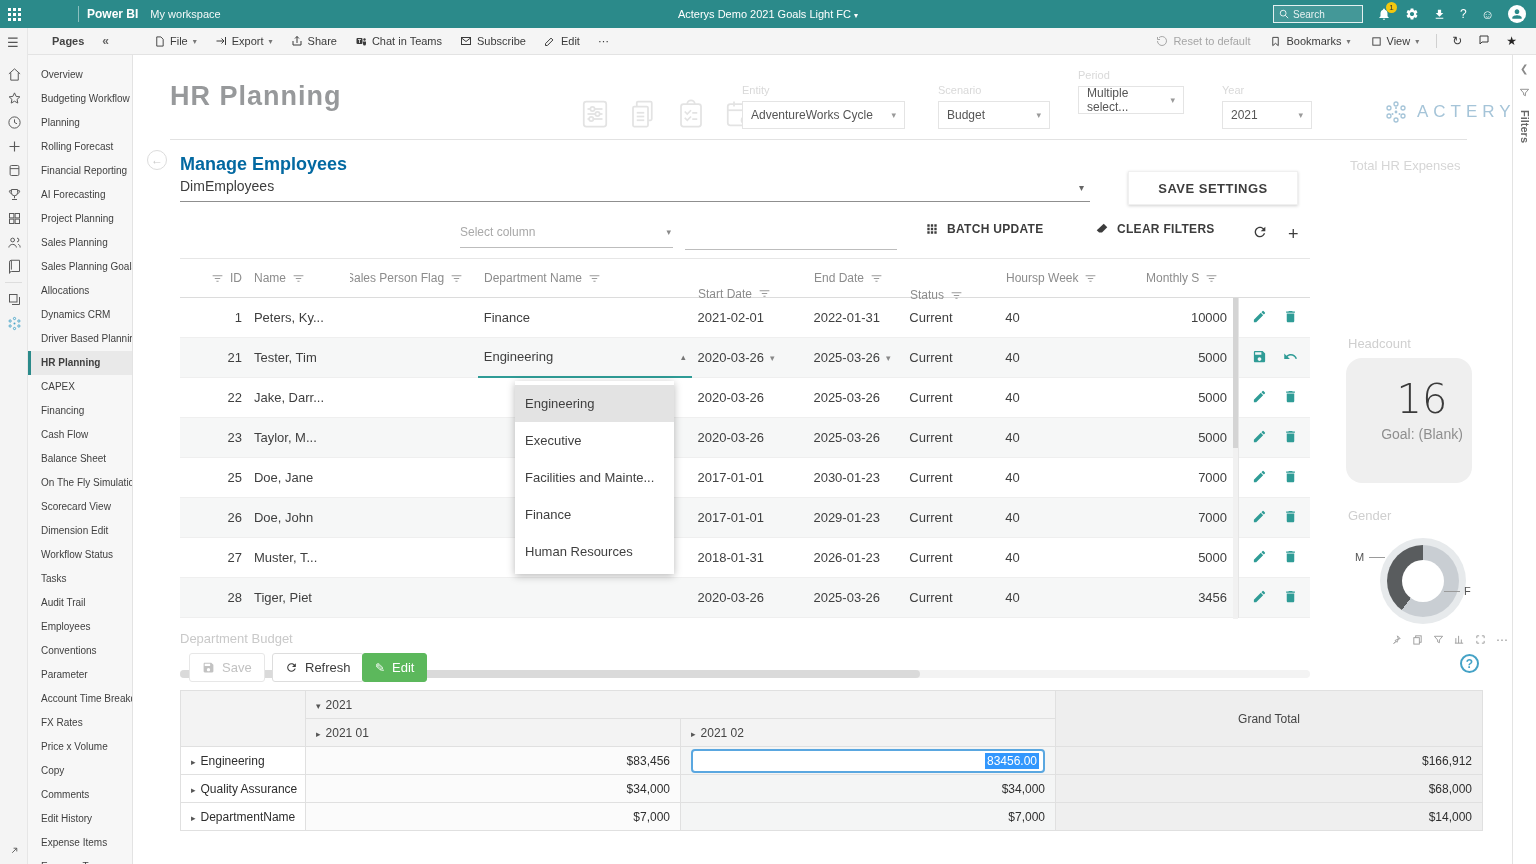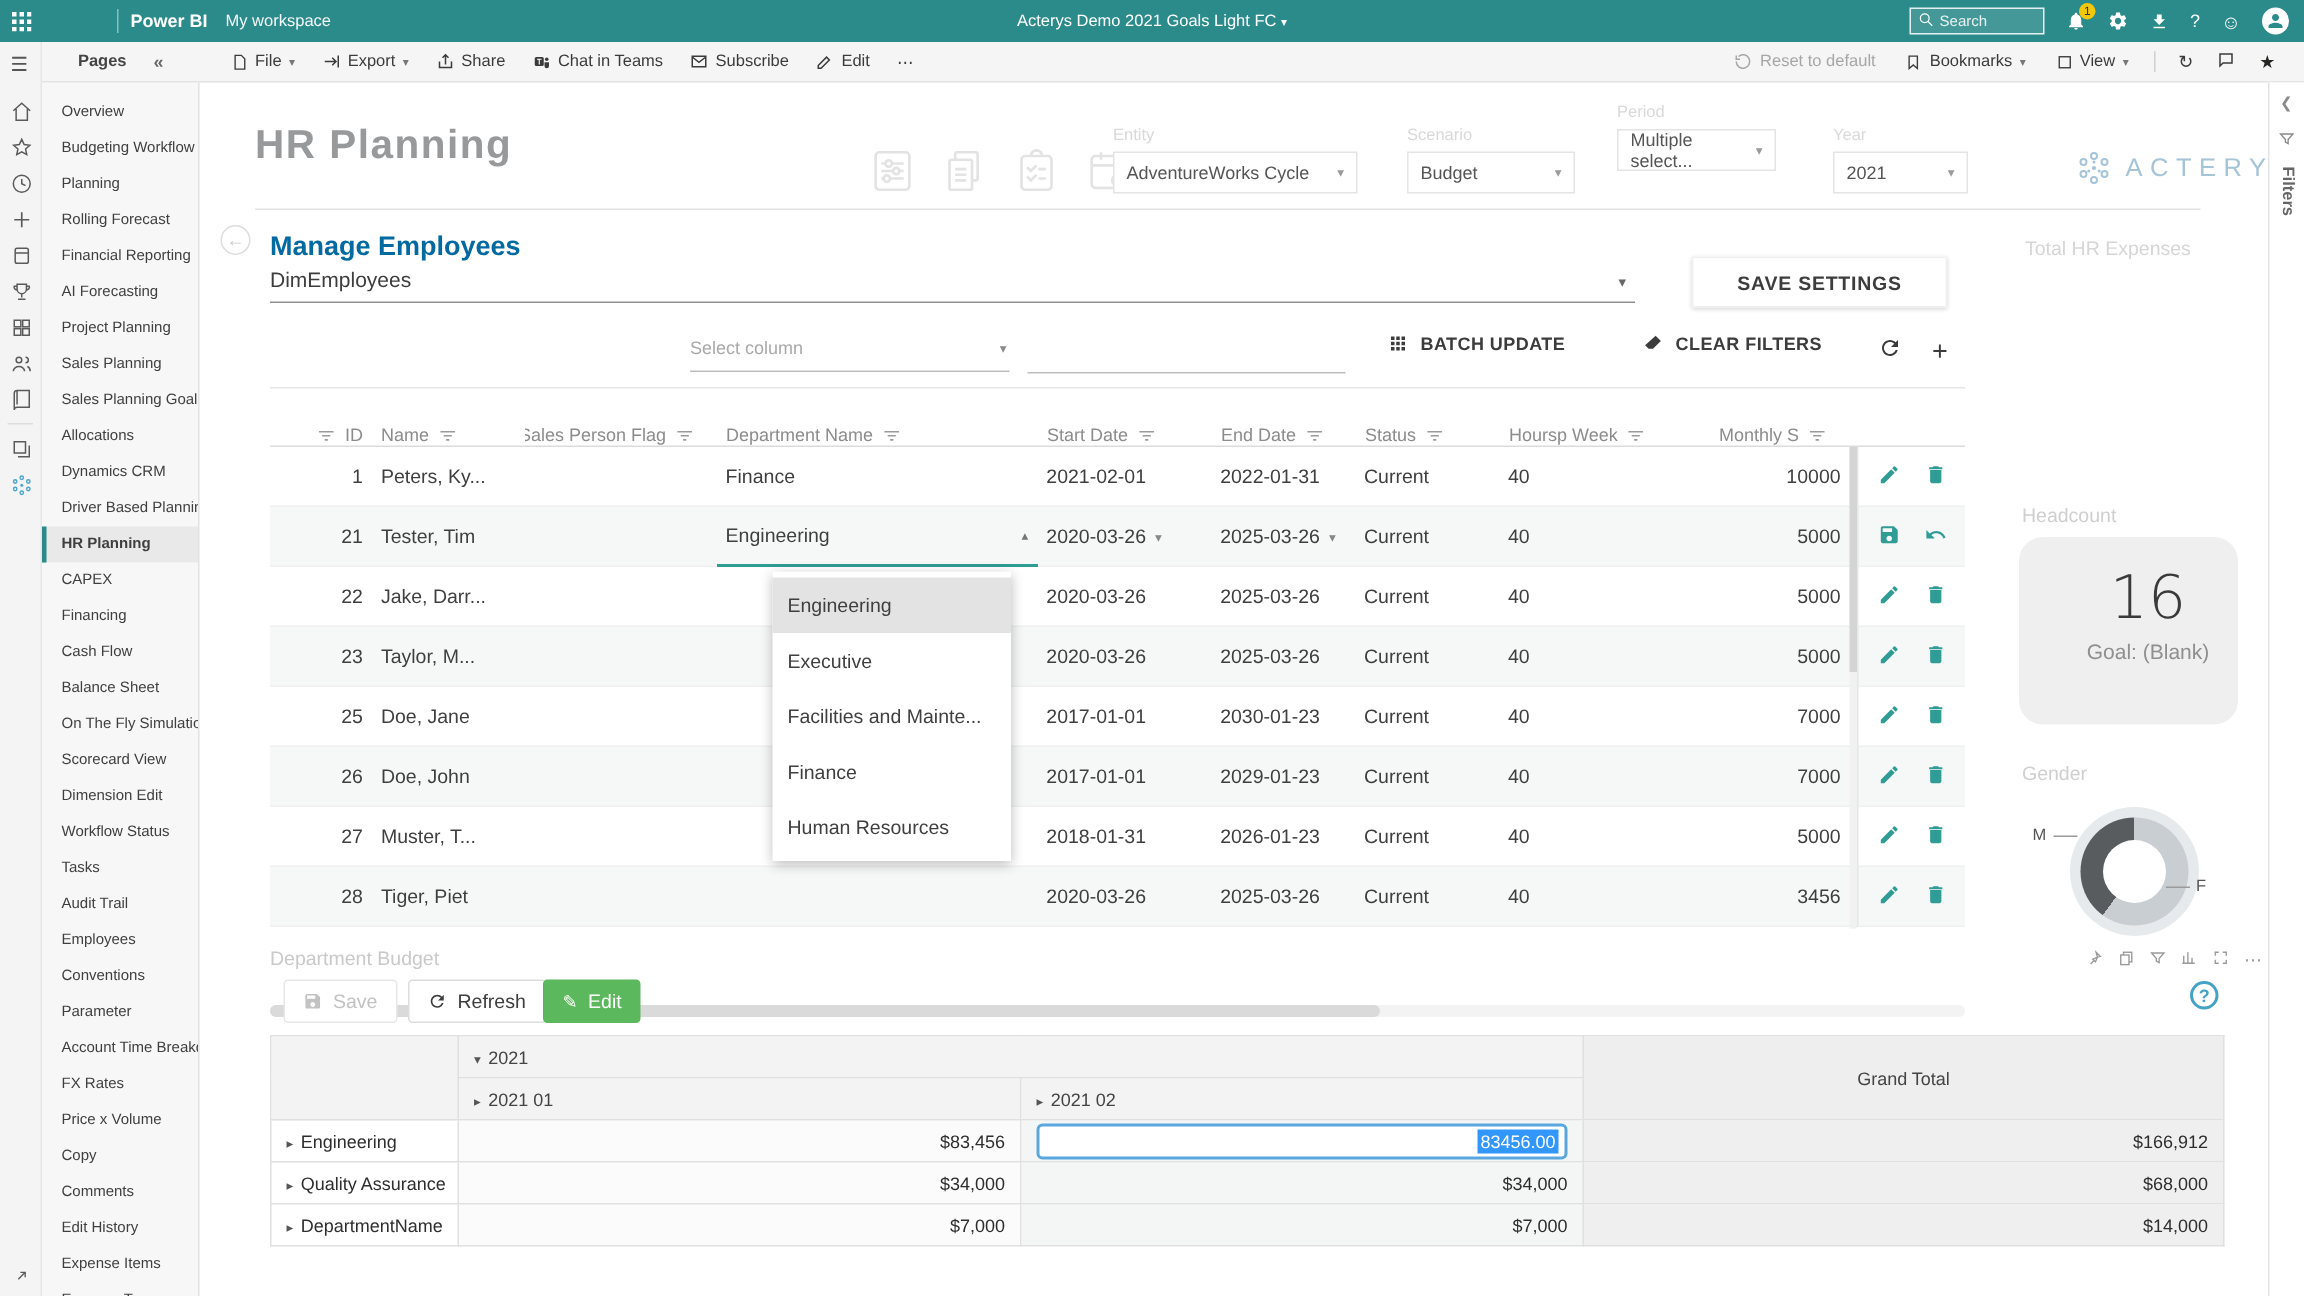--- a/index.html
+++ b/index.html
@@ -75,21 +75,21 @@
   .gt-select .ph { font-size:12px; color:#a9a9a9; padding-bottom:8px; }
   .gt-select .line { height:1px; background:#bdbdbd; }
   .gt-select .caret { position:absolute; right:2px; top:2px; color:#8a8a8a; font-size:9px; }
   .gt-input { position:absolute; left:552px; top:170px; width:212px; }
   .gt-input input { width:100%; border:none; border-bottom:1px solid #bdbdbd; outline:none; font-size:12px; padding-bottom:7px; }
   .gt-btn { position:absolute; top:167px; display:flex; align-items:center; gap:8px; font-size:12px; font-weight:bold; color:#3c3c3c; letter-spacing:.3px; cursor:pointer; }
   .gt-ico { position:absolute; top:169px; cursor:pointer; color:#3c3c3c; }
 
   
   .emp-table { position:absolute; left:47px; top:203px; width:1130px; height:424px; }
-  .emp-head { display:flex; height:40px; border-top:1px solid #e6e6e6; border-bottom:1px solid #dcdcdc; align-items:flex-end; font-size:12px; color:#8c8c8c; }
+  .emp-head { display:flex; height:40px; border-top:1px solid #e6e6e6; border-bottom:1px solid #dcdcdc; align-items:center; font-size:12px; color:#8c8c8c; }
   .h-cell { display:flex; align-items:center; gap:6px; padding:0 6px; white-space:nowrap; overflow:hidden; }
   .erow { display:flex; height:40px; align-items:center; font-size:13px; color:#3f3f3f; border-bottom:1px solid #efefef; background:#fff; }
   .erow.zebra { background:#f6f7f7; }
   .cell { padding:0 6px; white-space:nowrap; overflow:hidden; position:relative; height:40px; display:flex; align-items:center; }
   .c-right { justify-content:flex-end; }
   .c-center { justify-content:flex-start; }
   .dept-edit { border-bottom:2px solid #2f9c96; }
   .dd-caret { margin-left:auto; color:#777; font-size:9px; }
   .date-caret { color:#888; font-size:9px; margin-left:6px; }
   .act-cell { width:72px; border-left:1px solid #e6e6e6; display:flex; align-items:center; justify-content:center; gap:16px; height:40px; }
@@ -100,21 +100,21 @@
   .hscroll .thumb { width:740px; height:8px; background:#dadada; border-radius:4px; }
   .part-row { height:7px; background:#fff; }
 
   
   .dropdown { position:absolute; left:335px; top:123px; width:159px; background:#fff; box-shadow:0 2px 8px rgba(0,0,0,.28); z-index:30; padding:4px 0; }
   .dd-opt { height:37px; line-height:37px; padding-left:10px; font-size:13px; color:#3f3f3f; white-space:nowrap; overflow:hidden; cursor:pointer; }
   .dd-opt.sel { background:#e3e3e3; }
 
   
   .hc-label { position:absolute; left:1215px; top:281px; font-size:13px; color:#cfcfcf; }
-  .hc-card { position:absolute; left:1213px; top:303px; width:146px; height:125px; background:#efefef; border-radius:16px; text-align:center;padding-left:26px; }
+  .hc-card { position:absolute; left:1213px; top:303px; width:126px; height:125px; background:#efefef; border-radius:16px; text-align:center;padding-left:26px; }
   .hc-val { font-size:40px; color:#3a3a3a; font-weight:300; margin-top:18px; font-family:"DejaVu Sans", sans-serif; }
   .hc-goal { font-size:14px; color:#8f8f8f; margin-top:4px; }
   .gender-label { position:absolute; left:1215px; top:453px; font-size:13px; color:#cfcfcf; }
   .donut-outer { position:absolute; left:1247px; top:483px; width:86px; height:86px; border-radius:50%; background:#e7eaec; display:flex; align-items:center; justify-content:center; }
   .donut { width:72px; height:72px; border-radius:50%; display:flex; align-items:center; justify-content:center; }
   .donut .hole { width:42px; height:42px; border-radius:50%; background:#fff; }
   .gl-m { position:absolute; left:1222px; top:496px; font-size:11px; color:#555; }
   .gl-m .tick { position:absolute; left:14px; top:6px; width:16px; height:1px; background:#9a9a9a; }
   .gl-f { position:absolute; left:1331px; top:530px; font-size:11px; color:#555; }
   .gl-f .tick { position:absolute; left:-20px; top:6px; width:16px; height:1px; background:#9a9a9a; }

